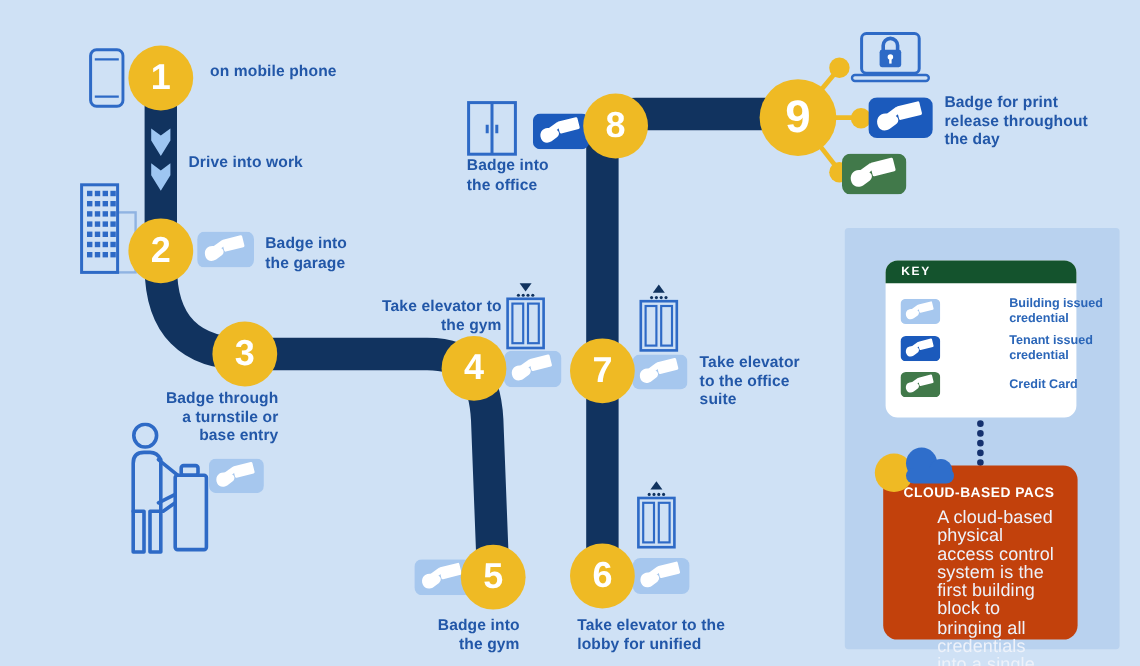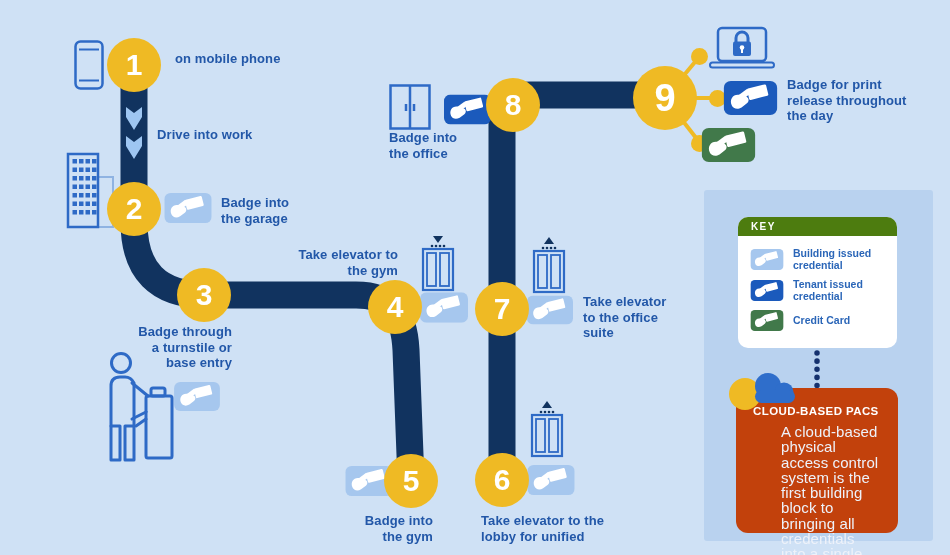--- a/index.html
+++ b/index.html
@@ -19,25 +19,25 @@
   .dotS{position:absolute;width:17px;height:17px;border-radius:50%;background:#efba24;}
   
   .badge{position:absolute;}
   .b-light{color:#a6c7ee;}
   .b-dark{color:#1b5abc;}
   .b-green{color:#41794a;}
   
   #side-panel{position:absolute;left:704px;top:190px;width:229px;height:351px;background:#b9d2ef;border-radius:3px;}
   #key-panel{position:absolute;left:738px;top:217px;width:159px;height:131px;background:#ffffff;
              border-radius:10px;box-sizing:border-box;}
-  #key-header{height:19px;background:#4d7c0f;border-radius:10px 10px 0 0;display:flex;align-items:center;
+  #key-header{height:19px;background:#14532d;border-radius:10px 10px 0 0;display:flex;align-items:center;
               padding-left:13px;color:#fff;font-size:10px;font-weight:bold;letter-spacing:1.4px;}
   #key-items{position:absolute;left:12px;top:31px;display:flex;flex-direction:column;gap:8px;}
   .key-row{display:flex;align-items:center;gap:9px;}
-  .key-label{color:#2b66b8;font-size:10.5px;font-weight:bold;line-height:11.5px;white-space:nowrap;}
+  .key-label{color:#2b66b8;font-size:10.5px;font-weight:bold;line-height:11.5px;white-space:nowrap;margin-left:48px;}
   
   #cloud-panel{position:absolute;left:736px;top:388px;width:162px;height:145px;background:#c2410c;
                border-radius:12px;box-sizing:border-box;padding:17px 15px 0 17px;color:#fff;}
   #cloud-title{font-size:11.5px;font-weight:bold;letter-spacing:.4px;margin-bottom:7px;}
   #cloud-body{font-size:15px;line-height:15.3px;color:#eef2fa;letter-spacing:.1px;margin-left:28px;}
 </style>
 </head>
 <body>
 
 <div id="stage">
@@ -166,21 +166,21 @@
         <circle cx="16" cy="12" r="1.3"></circle>
         <circle cx="20" cy="12" r="1.3"></circle>
         <circle cx="24" cy="12" r="1.3"></circle>
       </g>
     <g fill="none" stroke="#2e6ac6">
       <rect x="3" y="15" width="30" height="41" stroke-width="2.2"></rect>
       <rect x="7" y="19" width="9" height="33" stroke-width="1.8"></rect>
       <rect x="20" y="19" width="9" height="33" stroke-width="1.8"></rect>
     </g>
   </svg>
-  <div class="cap right" style="right:552px;top:247px">
+  <div class="cap right" style="right:532px;top:247px">
     <div>Take elevator to</div>
     <div>the gym</div>
   </div>
   <svg class="badge b-light" style="left:420px;top:292px" width="48" height="31" viewBox="0 0 60 38">
       <use href="#badge-glyph"></use>
     </svg>
   <div class="circle c54" style="left:368px;top:280px">
     <span>4</span>
   </div>
 

